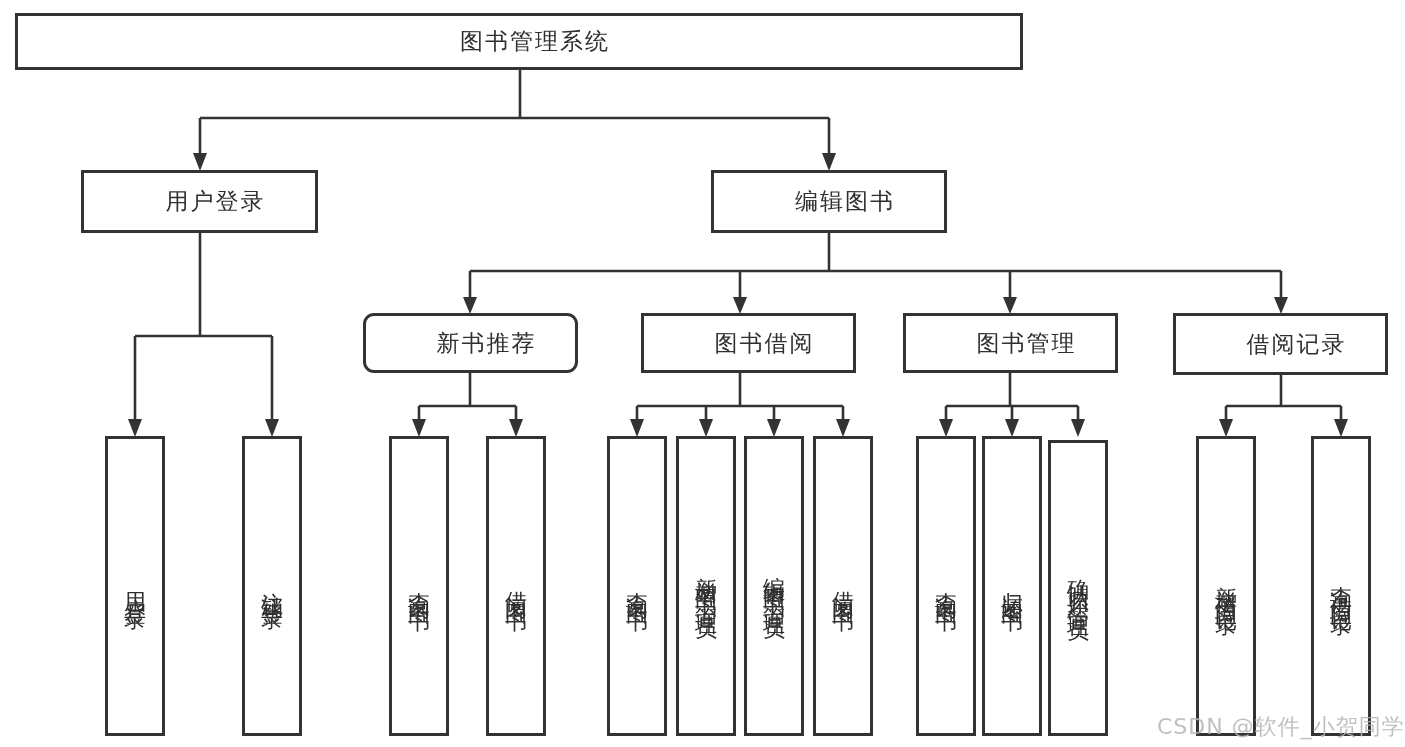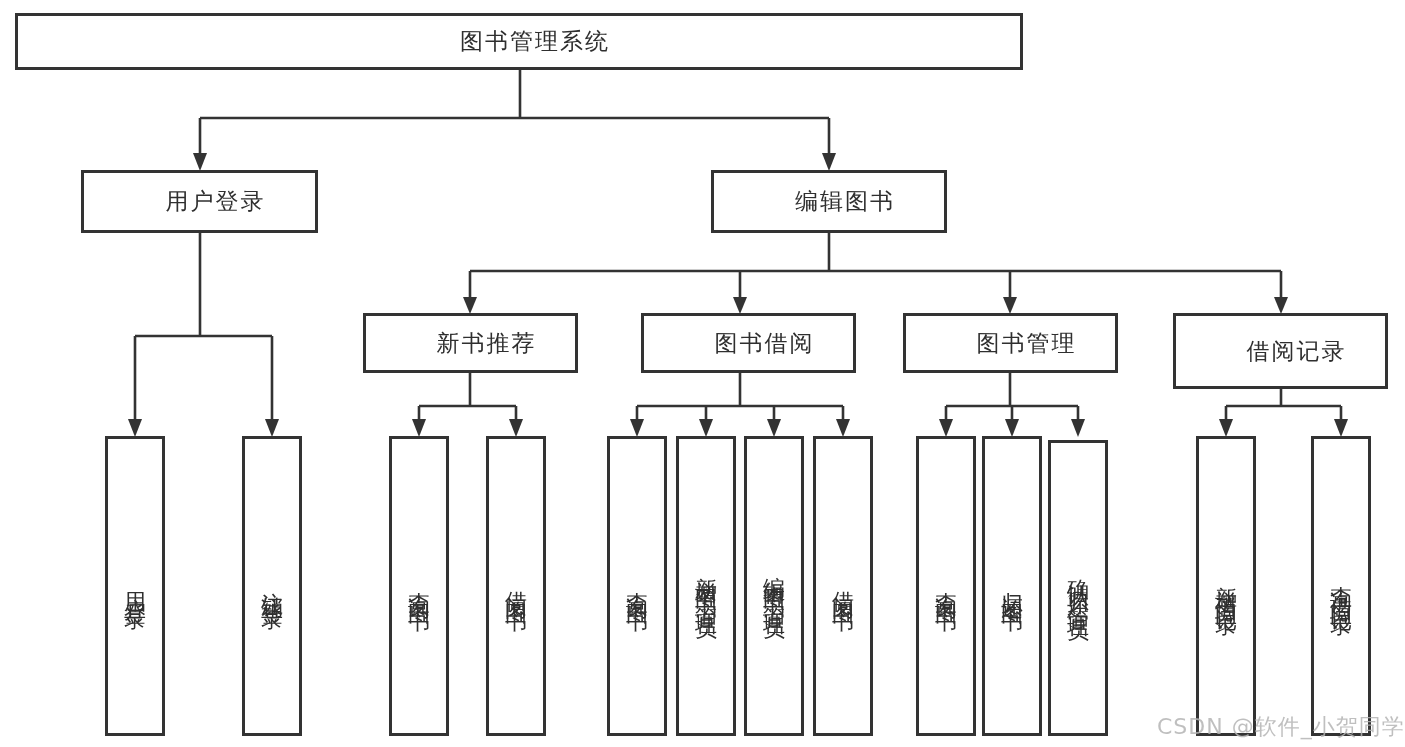--- a/index.html
+++ b/index.html
@@ -101,24 +101,24 @@
       <path class="head" d="M1219 419 h14 L1226 437 Z"></path>
       <path class="head" d="M1334 419 h14 L1341 437 Z"></path>
     </g>
   </svg>
 
   <div class="node hbox" style="left:15px;top:13px;width:1008px;height:57px;">图书管理系统</div>
 
   <div class="node hbox" style="left:81px;top:170px;width:237px;height:63px;">用户登录</div>
   <div class="node hbox" style="left:711px;top:170px;width:236px;height:63px;">编辑图书</div>
 
-  <div class="node hbox" style="left:363px;top:313px;width:215px;height:60px;">新书推荐</div>
+  <div class="node hbox" style="left:363px;top:313px;width:215px;height:60px;border-radius:11px;">新书推荐</div>
   <div class="node hbox" style="left:633px;top:313px;width:215px;height:60px;margin-left:8px;">图书借阅</div>
   <div class="node hbox" style="left:903px;top:313px;width:215px;height:60px;">图书管理</div>
-  <div class="node hbox" style="left:1173px;top:313px;width:215px;height:76px;">借阅记录</div>
+  <div class="node hbox" style="left:1173px;top:313px;width:215px;height:62px;">借阅记录</div>
 
   <div class="node vbox" style="left:105px;top:436px;width:60px;height:300px;">
     <span class="vtext">用户登录</span>
   </div>
   <div class="node vbox" style="left:242px;top:436px;width:60px;height:300px;">
     <span class="vtext">注销登录</span>
   </div>
 
   <div class="node vbox" style="left:389px;top:436px;width:60px;height:300px;">
     <span class="vtext">查询图书</span>

